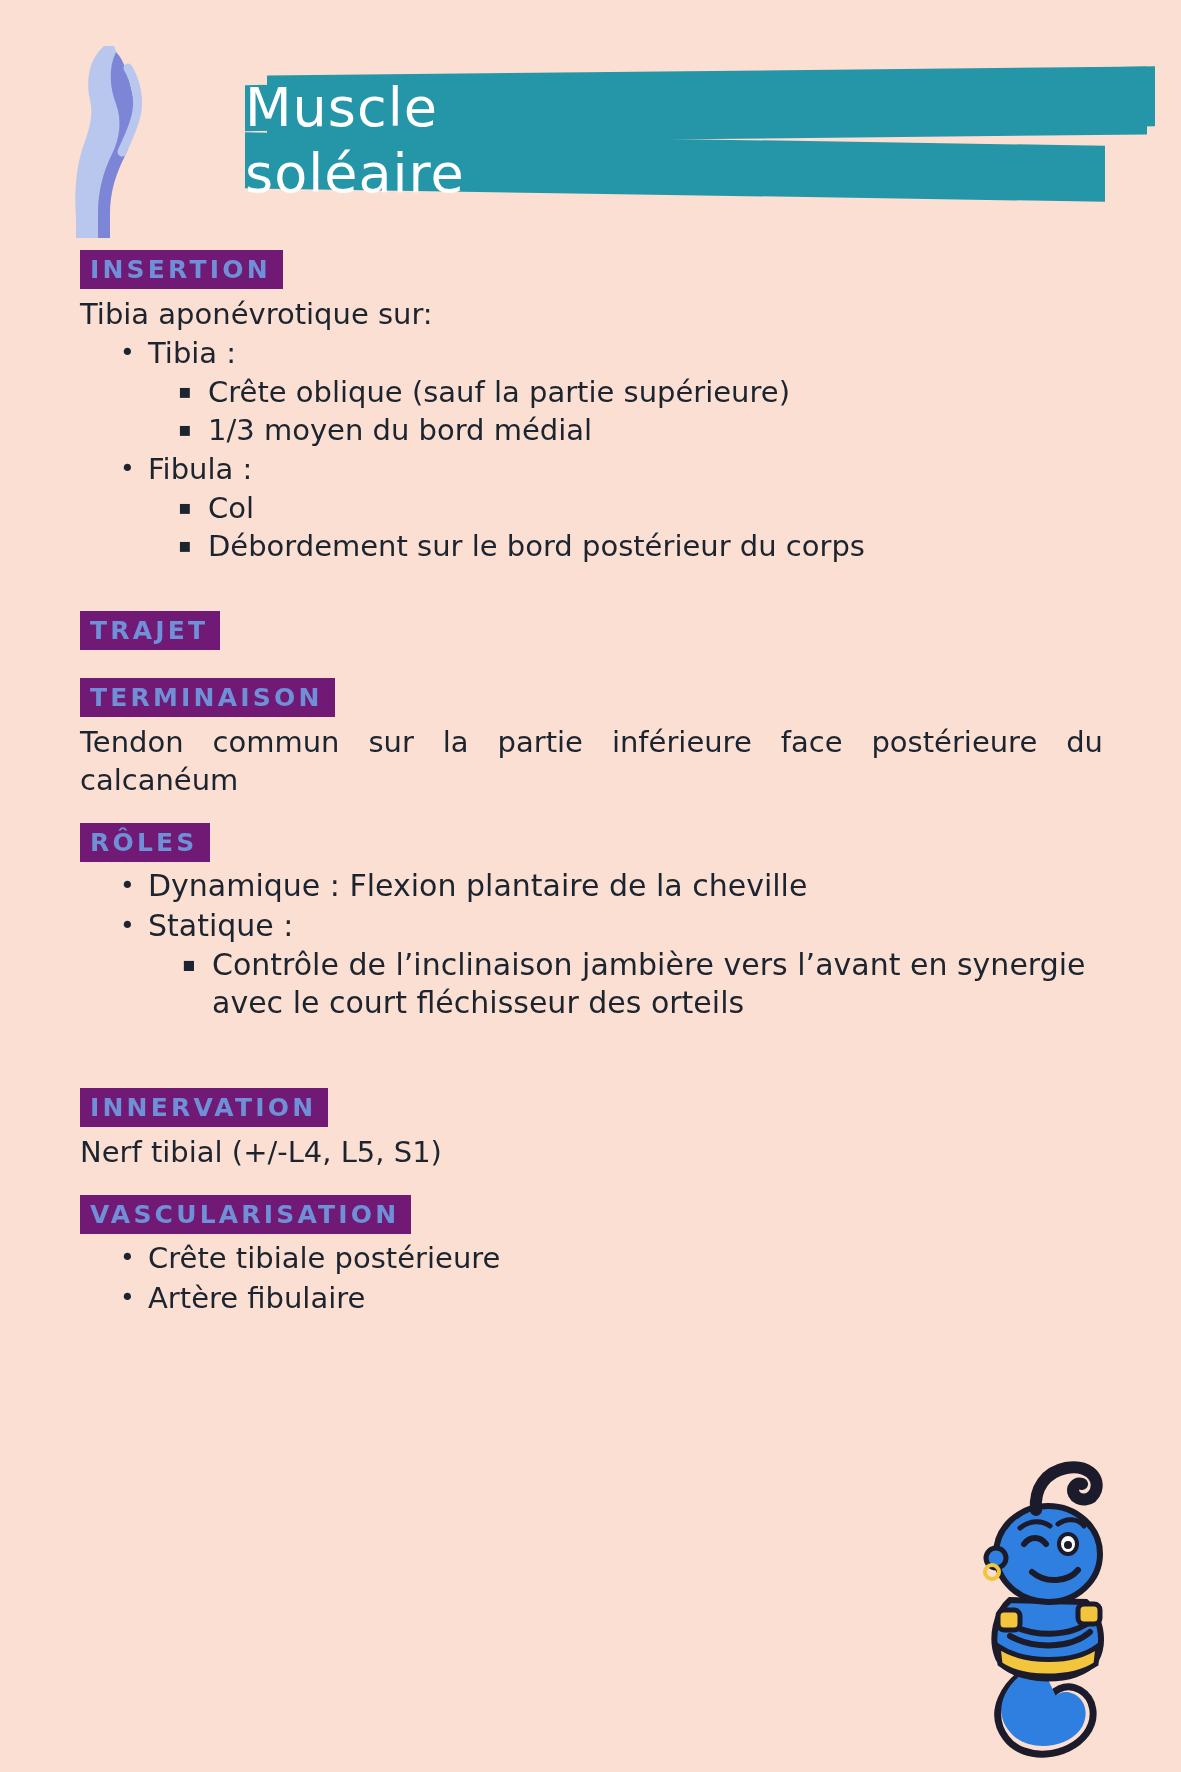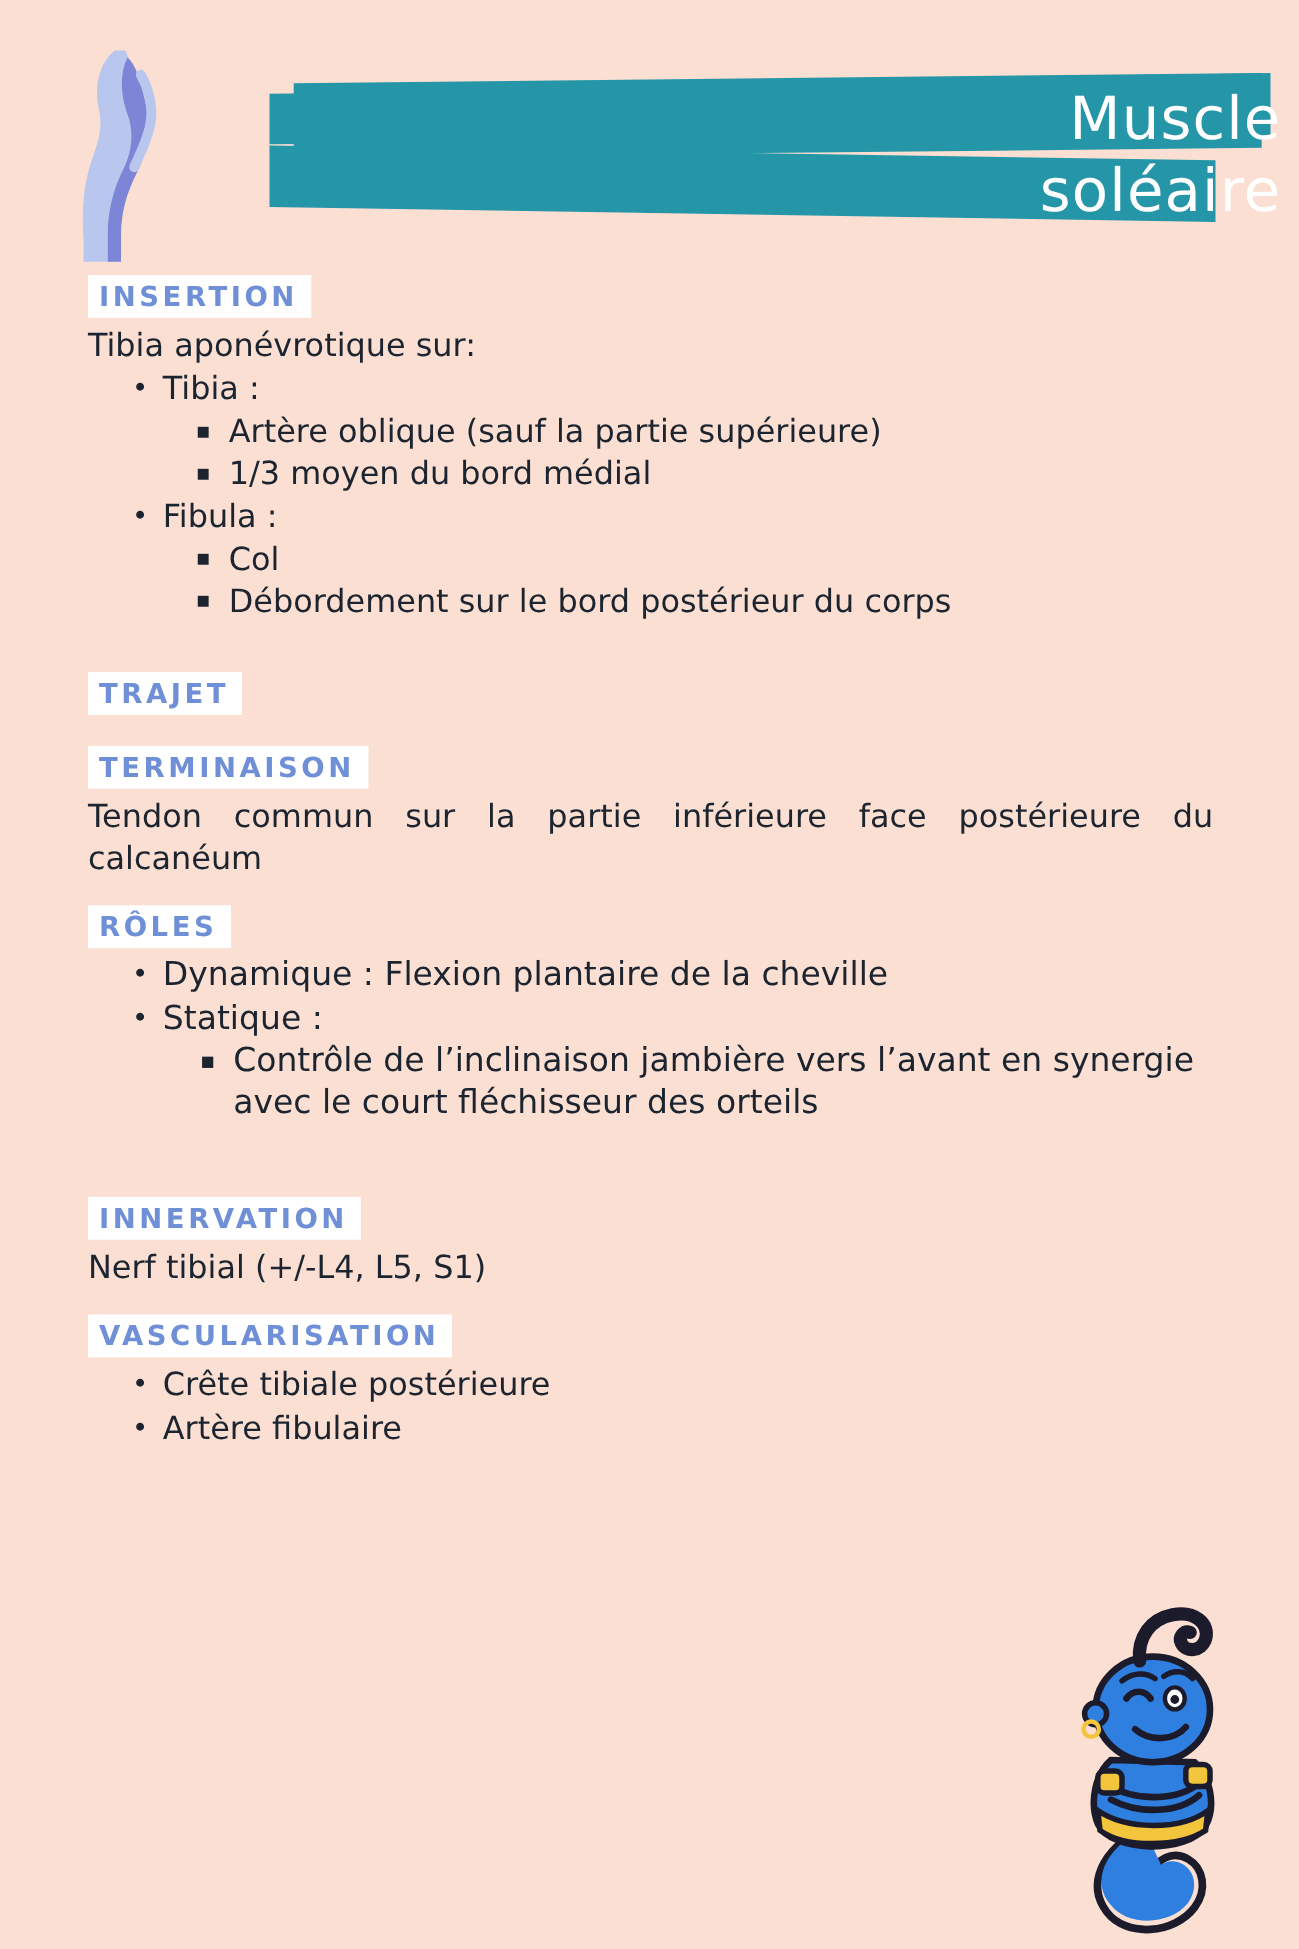--- a/index.html
+++ b/index.html
@@ -65,42 +65,42 @@
     top: 2px;
     width: 70px;
     height: 60px;
     transform: skewY(-1.2deg);
   }
   .title-text {
     position: absolute;
     left: 0;
     top: 0;
     width: 100%;
-    text-align: right;
+    text-align: left;
     color: #ffffff;
     font-family: "DejaVu Sans", "Liberation Sans", sans-serif;
     font-size: 54px;
     line-height: 66px;
     font-weight: 400;
     letter-spacing: 1px;
     padding-top: 10px;
     box-sizing: border-box;
   }
 
   
   .content {
     position: relative;
     padding: 0 78px 0 80px;
   }
   .section {
     margin-bottom: 10px;
   }
   .section-heading {
     display: inline-block;
-    background: #ffffff;
+    background: #701a75;
     color: #6f8fd6;
     font-size: 25px;
     font-weight: bold;
     letter-spacing: 3.2px;
     padding: 5px 12px 5px 10px;
     margin-bottom: 4px;
   }
   .body-text {
     font-size: 29px;
     line-height: 38px;
@@ -194,21 +194,21 @@
     <p class="body-text">Tibia aponévrotique sur:</p>
     <ul class="level1">
       <li>
         <span class="bullet1">•</span>
         <span>Tibia :</span>
       </li>
     </ul>
     <ul class="level2">
       <li>
         <span class="bullet2">▪</span>
-        <span>Artère oblique (sauf la partie supérieure)</span>
+        <span>Crête oblique (sauf la partie supérieure)</span>
       </li>
       <li>
         <span class="bullet2">▪</span>
         <span>1/3 moyen du bord médial</span>
       </li>
     </ul>
     <ul class="level1">
       <li>
         <span class="bullet1">•</span>
         <span>Fibula :</span>

